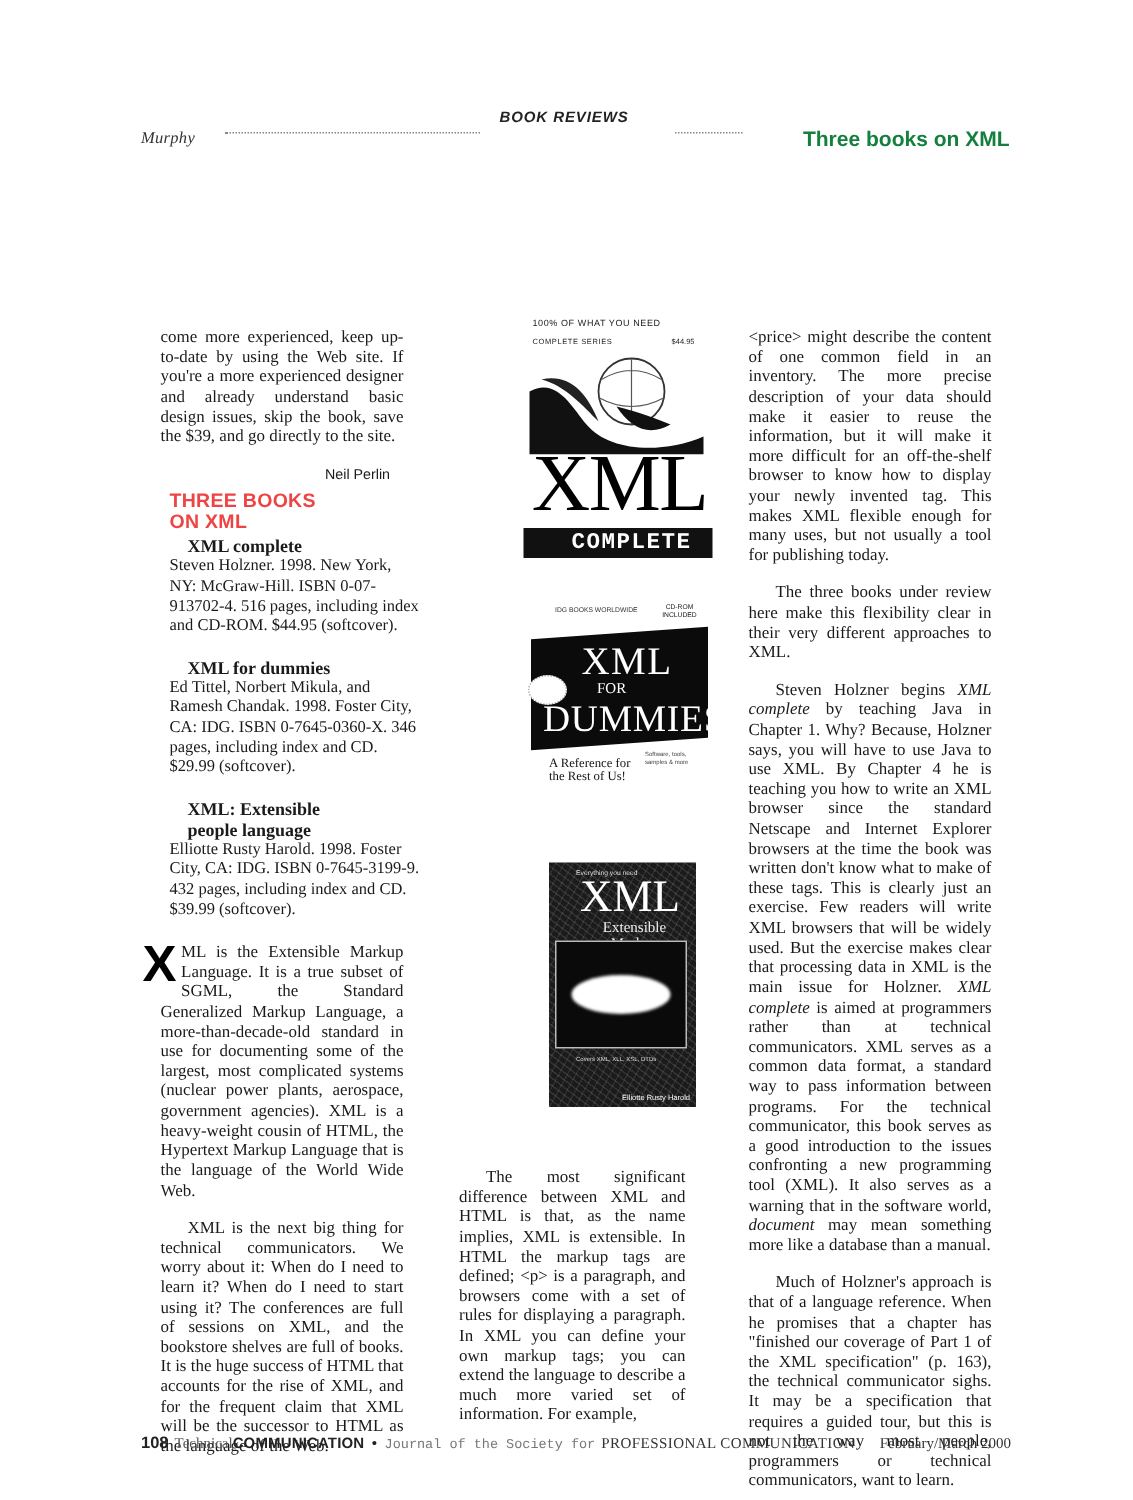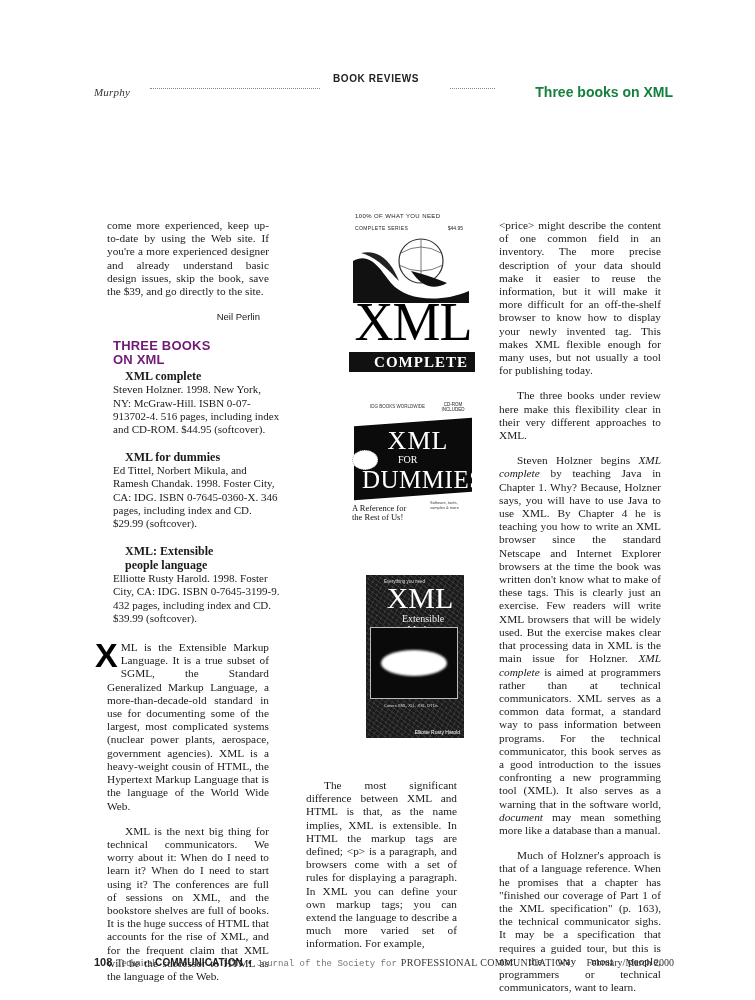--- a/index.html
+++ b/index.html
@@ -21,20 +21,21 @@
     .running-head-left {
       left: 94px; top: 86px;
       font-size: 11px; font-style: italic; color: #333;
       letter-spacing: 0.2px;
     }
     .section-label {
       left: 333px; top: 73px;
       font-family: "Liberation Sans", "DejaVu Sans", sans-serif;
       font-size: 10px; font-weight: bold; letter-spacing: 0.6px;
       color: #222;
+      font-style: italic;
     }
     .header-dots {
       top: 88px; height: 1px;
       border-top: 1px dotted #888;
     }
     .header-title {
       right: 82px; top: 84px;
       font-family: "Liberation Sans", "DejaVu Sans", sans-serif;
       font-size: 14px; font-weight: bold; color: #15803d;
     }
@@ -58,26 +59,26 @@
 
     .signature {
       text-align: right;
       font-family: "Liberation Sans", "DejaVu Sans", sans-serif;
       font-size: 9.5px;
       margin-top: 2px;
       margin-right: 21px;
     }
 
     .review-title {
-      margin-top: 16px;
+      margin-top: 4px;
       margin-left: 18px;
       font-family: "Liberation Sans", "DejaVu Sans", sans-serif;
       font-size: 13px; font-weight: 900; line-height: 14px;
       letter-spacing: 0.2px;
-      color: #701a75;
+      color: #ef4444;
     }
     .book-entry { margin-left: 18px; margin-top: 2px; }
     .book-entry + .book-entry { margin-top: 14px; }
     .book-title {
       font-weight: bold; font-size: 12px; line-height: 14px;
       margin-left: 12px;
     }
     .book-details {
       font-size: 11px; line-height: 13.2px;
       text-align: left;
@@ -116,21 +117,21 @@
     }
     .cover1 .big {
       position: absolute; left: 4px; top: 90px; width: 124px;
       font-family: "Liberation Serif", "DejaVu Serif", serif;
       font-size: 54px; line-height: 50px; text-align: center;
       color: #000; letter-spacing: -1px;
     }
     .cover1 .band {
       position: absolute; left: 2px; top: 145px; width: 144px; height: 20px;
       background: #111; color: #fff;
-      font-family: Liberation Serif, serif;
+      font-family: Liberation Mono, monospace;
       font-weight: 900; font-size: 15px; line-height: 20px;
       text-align: center; letter-spacing: 1px;
     }
 
     .cover2 { left: 350px; top: 398px; width: 125px; height: 158px; background: #fff; }
     .cover2 .top-line {
       position: absolute; left: 20px; top: 6px; width: 70px;
       font-family: "Liberation Sans", "DejaVu Sans", sans-serif;
       font-size: 4.5px; line-height: 5px; color: #333;
     }
@@ -156,21 +157,21 @@
     .cover2 .dummies {
       position: absolute; left: 12px; top: 68px; width: 110px;
       color: #fff; font-size: 25px; text-align: center;
       font-family: "Liberation Serif", "DejaVu Serif", serif; letter-spacing: 0.5px;
     }
     .cover2 .splash {
       position: absolute; left: 2px; top: 52px; width: 24px; height: 18px;
       border-radius: 50%; background: #fff; border: 1px dotted #aaa;
     }
     .cover2 .tagline {
-      position: absolute; left: 2px; top: 106px; width: 60px;
+      position: absolute; left: 16px; top: 106px; width: 60px;
       font-family: "Liberation Serif", "DejaVu Serif", serif;
       font-size: 8.5px; line-height: 9px; color: #111;
     }
     .cover2 .bullets {
       position: absolute; left: 80px; top: 102px; width: 42px;
       font-family: "Liberation Sans", "DejaVu Sans", sans-serif;
       font-size: 4px; line-height: 5px; color: #444;
     }
 
     .cover3 { left: 366px; top: 575px; width: 98px; height: 163px; background: #1b1b1b; }

